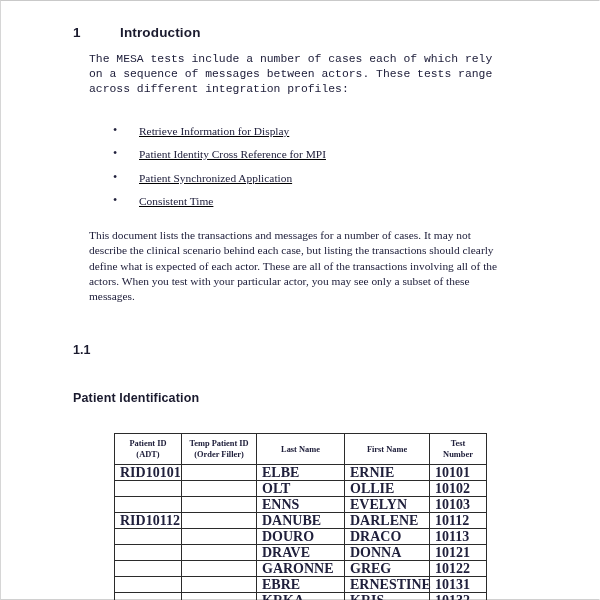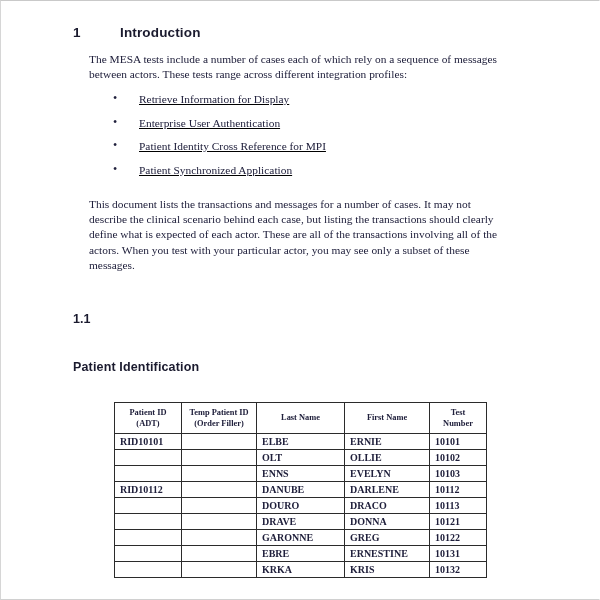--- a/index.html
+++ b/index.html
@@ -61,21 +61,21 @@
 
   
   p.body {
     margin: 0 0 13px 0;
     font-size: 11.4px;
     line-height: 15.2px;
     color: #20203c;
     text-align: left;
     font-family: "Liberation Serif", "DejaVu Serif", serif;
   }
-  p.tight { margin-bottom: 10px; }
+  p.tight { margin-bottom: 26px; font-family: Liberation Mono, monospace; }
 
   
   ul.bullets {
     list-style: none;
     margin: 0 0 19px 0;
     padding: 0 0 0 24px;
     text-decoration: underline;
   }
   ul.bullets li {
     position: relative;
@@ -117,21 +117,21 @@
   }
   table.patients th {
     font-size: 8.4px;
     font-weight: bold;
     text-align: center;
     line-height: 11px;
     padding: 4px 2px 4px 2px;
     height: 22px;
   }
   table.patients td {
-    font-size: 10px;
+    font-size: 14px;
     font-weight: bold;
     text-align: left;
     height: 9px;
     padding: 2px 12px 2px 5px;
     line-height: 11px;
   }
   col.c1 { width: 67px; }
   col.c2 { width: 75px; }
   col.c3 { width: 88px; }
   col.c4 { width: 85px; }
@@ -145,23 +145,23 @@
 
     <div class="h1-row">
       <span class="h-num">1</span>
       <span class="h-text">Introduction</span>
     </div>
 
     <p class="body tight">The MESA tests include a number of cases each of which rely on a sequence of messages between actors. These tests range across different integration profiles:</p>
 
     <ul class="bullets">
       <li><span>Retrieve Information for Display</span></li>
-      <li><span>Enterprise User Authentication</span></li>
       <li><span>Patient Identity Cross Reference for MPI</span></li>
       <li><span>Patient Synchronized Application</span></li>
+      <li><span>Consistent Time</span></li>
     </ul>
 
     <p class="body">This document lists the transactions and messages for a number of cases. It may not describe the clinical scenario behind each case, but listing the transactions should clearly define what is expected of each actor.  These are all of the transactions involving all of the actors.  When you test with your particular actor, you may see only a subset of these messages.</p>
 
     <div class="gap-lg"></div>
 
     <div class="h2-row">
       <span class="h-num">1.1</span>
       <span class="h-text">Patient Identification</span>
     </div>

